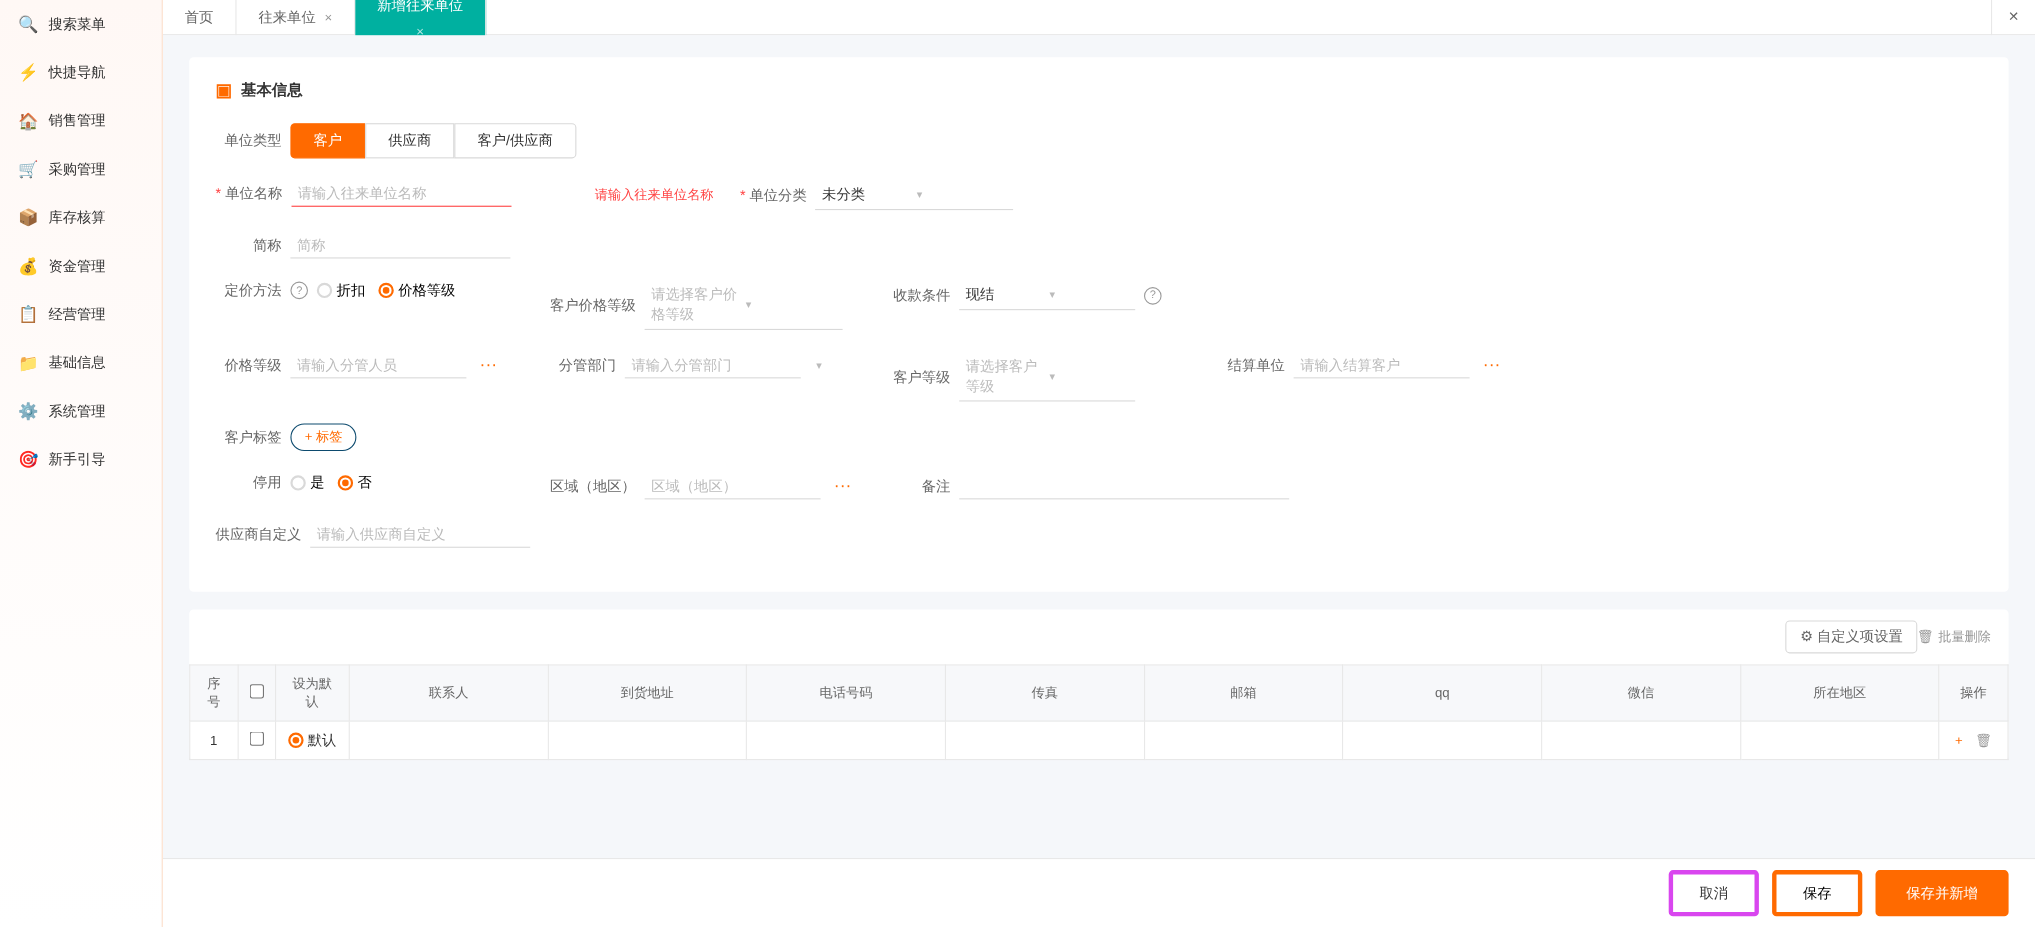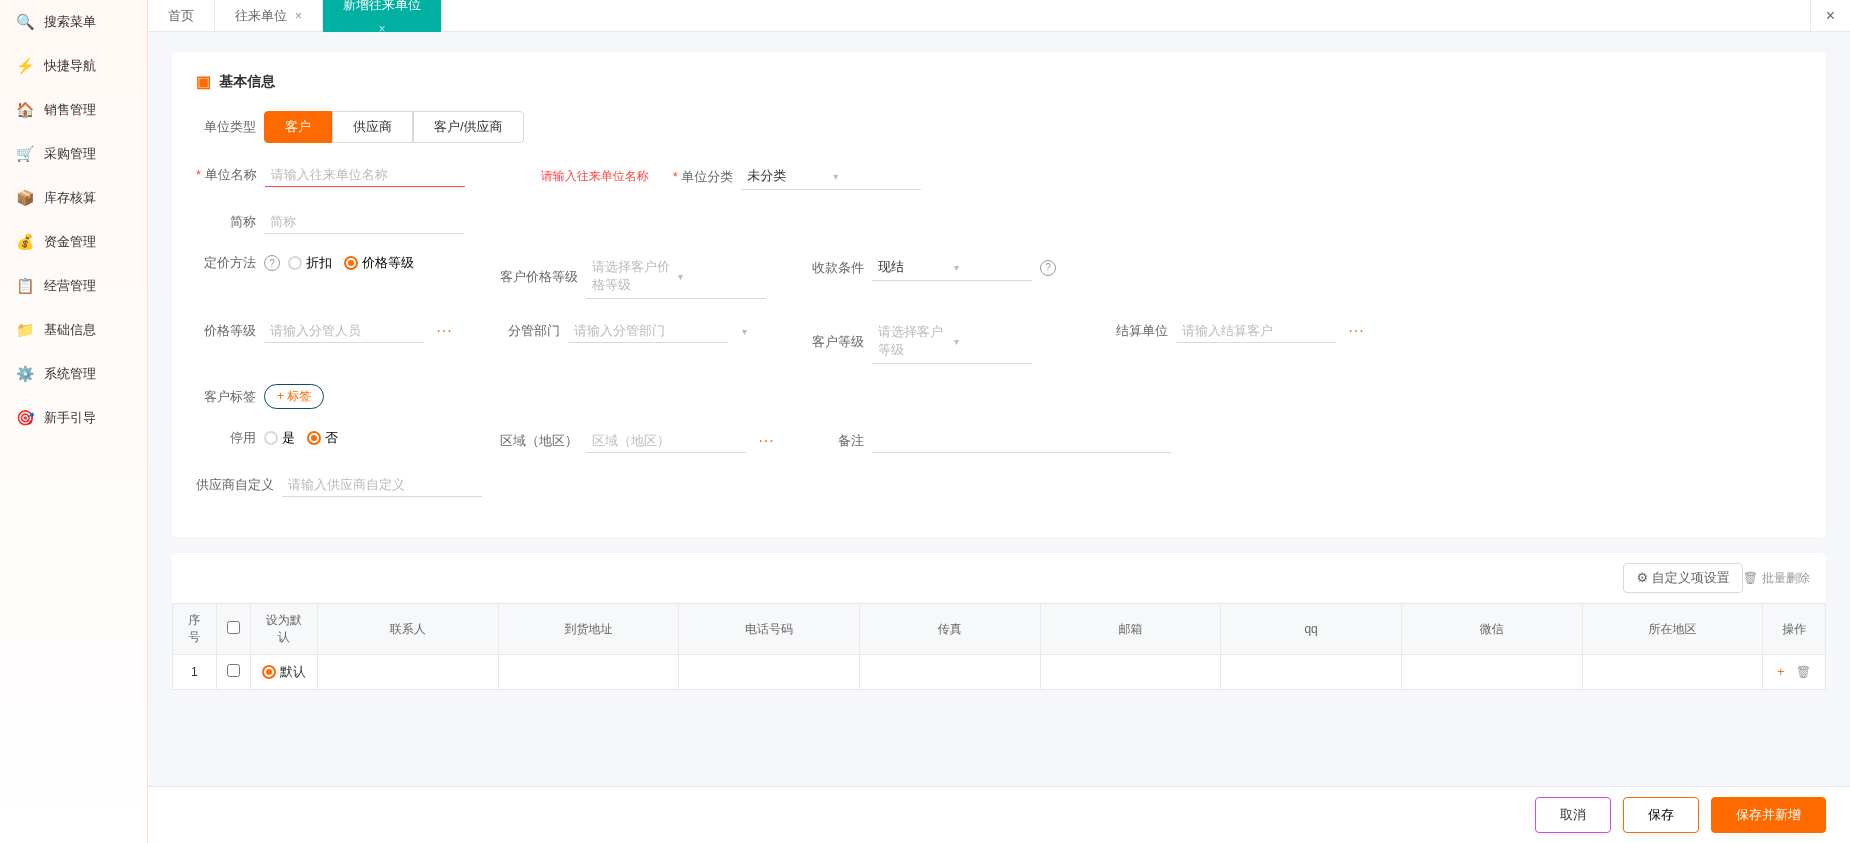--- a/index.html
+++ b/index.html
@@ -301,21 +301,21 @@
       display: flex;
       justify-content: flex-end;
       gap: 12px;
       flex-shrink: 0;
     }
     .btn {
       padding: 8px 24px;
       border-radius: 4px;
       font-size: 13px;
       cursor: pointer;
-      border: 1px solid #d946ef;
+      border: 4px solid #d946ef;
     }
     .btn-default { background: #fff; color: #333; }
     .btn-primary { background: #fff; color: #000000; border-color: #ff6a00; }
     .btn-danger { background: #ff6a00; color: #fff; border-color: #ff6a00; }
 
     .form-col { display: flex; flex-direction: row; }
   </style>
 </head>
 <body>
 

